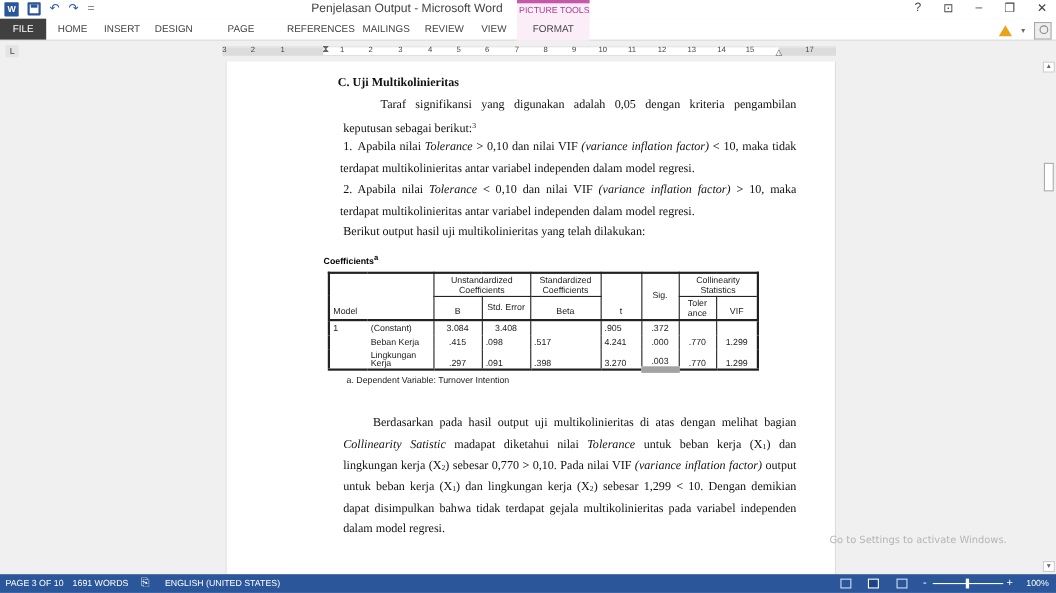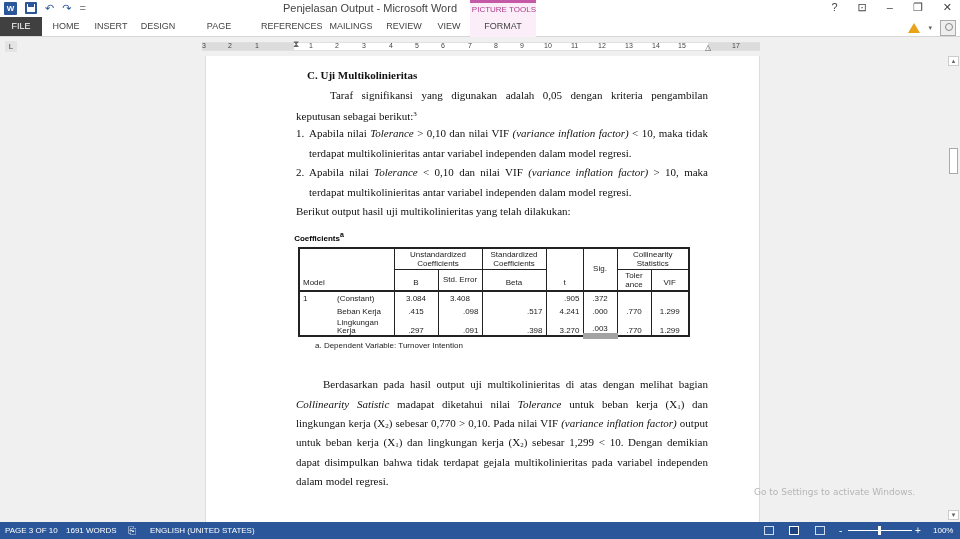--- a/index.html
+++ b/index.html
@@ -22,32 +22,32 @@
   .avatar { width: 16px; height: 16px; border: 1px solid #aaa; background: #eee; position: relative; }
   .avatar::before { content: ""; position: absolute; left: 4px; top: 2px; width: 6px; height: 6px; border: 1px solid #888; border-radius: 50%; }
   .ruler-bar { position: absolute; left: 0; top: 38px; width: 960px; height: 18px; background: #f0f0f0; }
   .ruler-corner { position: absolute; left: 5px; top: 3px; width: 12px; height: 11px; background: #e4e4e4; font-size: 8px; color: #444; text-align: center; line-height: 11px; }
   .ruler { position: absolute; left: 202px; top: 4px; width: 558px; height: 9px; background: #fff; border-top: 1px solid #e0e0e0; border-bottom: 1px solid #e0e0e0; }
   .ruler .shade { position: absolute; top: 0; height: 7px; background: #dcdcdc; }
   .ruler .num { position: absolute; top: -1px; font-size: 7px; color: #444; }
   .indent-marker { position: absolute; left: 293px; top: 1px; font-size: 9px; color: #666; }
   .page { position: absolute; left: 205px; top: 56px; width: 555px; height: 466px; background: #fff; border-left: 1px solid #ddd; border-right: 1px solid #ddd; }
   .doc { position: absolute; left: 91px; width: 412px; font-family: "Liberation Serif", serif; font-size: 11px; color: #111; }
-  .line { position: absolute; left: 0; width: 412px; height: 14px; line-height: 14px; white-space: nowrap; }
+  .line { position: absolute; left: 16px; width: 412px; height: 14px; line-height: 14px; white-space: nowrap; }
   .just { text-align: justify; text-align-last: justify; }
   .heading { font-weight: bold; margin-left: 24px; }
   i { font-style: italic; }
   sup { font-size: 7px; vertical-align: 4px; }
   sub { font-size: 7px; vertical-align: -1px; }
   .tbl-title { position: absolute; left: 264px; top: 231px; width: 110px; text-align: center; font-family: "Liberation Sans", sans-serif; font-size: 8px; font-weight: bold; }
   .spss { position: absolute; left: 298px; top: 247px; border-collapse: collapse; font-family: "Liberation Sans", sans-serif; font-size: 8px; color: #222; border: 2px solid #222; }
   .spss td { border: 1px solid #222; padding: 0 3px; line-height: 9px; }
   .spss td.nb { border-top: none; border-bottom: none; }
   .spss td.c { text-align: center; }
-  .spss td.r { text-align: right; }
+  .spss td.r { text-align: left; }
   .footnote { position: absolute; left: 315px; top: 341px; font-family: "Liberation Sans", sans-serif; font-size: 8px; color: #222; }
   .vscroll { position: absolute; left: 947px; top: 56px; width: 13px; height: 466px; background: #f0f0f0; }
   .vs-up, .vs-down { position: absolute; left: 1px; width: 11px; height: 10px; border: 1px solid #ccc; background: #fff; font-size: 6px; color: #666; text-align: center; line-height: 8px; }
   .vs-thumb { position: absolute; left: 2px; top: 92px; width: 9px; height: 26px; background: #fff; border: 1px solid #aaa; }
   .activate { position: absolute; left: 754px; top: 484px; color: #b5b5b5; font-family: "DejaVu Sans", sans-serif; }
   .activate .t1 { font-size: 13px; line-height: 14px; }
   .activate .t2 { font-size: 9px; margin-top: 3px; }
   .statusbar { position: absolute; left: 0; top: 522px; width: 960px; height: 17px; background: #2b579a; color: #fff; font-size: 8px; line-height: 17px; }
   .statusbar span { position: absolute; }
   .zoom-track { position: absolute; left: 848px; top: 8px; width: 64px; height: 1px; background: #fff; }

